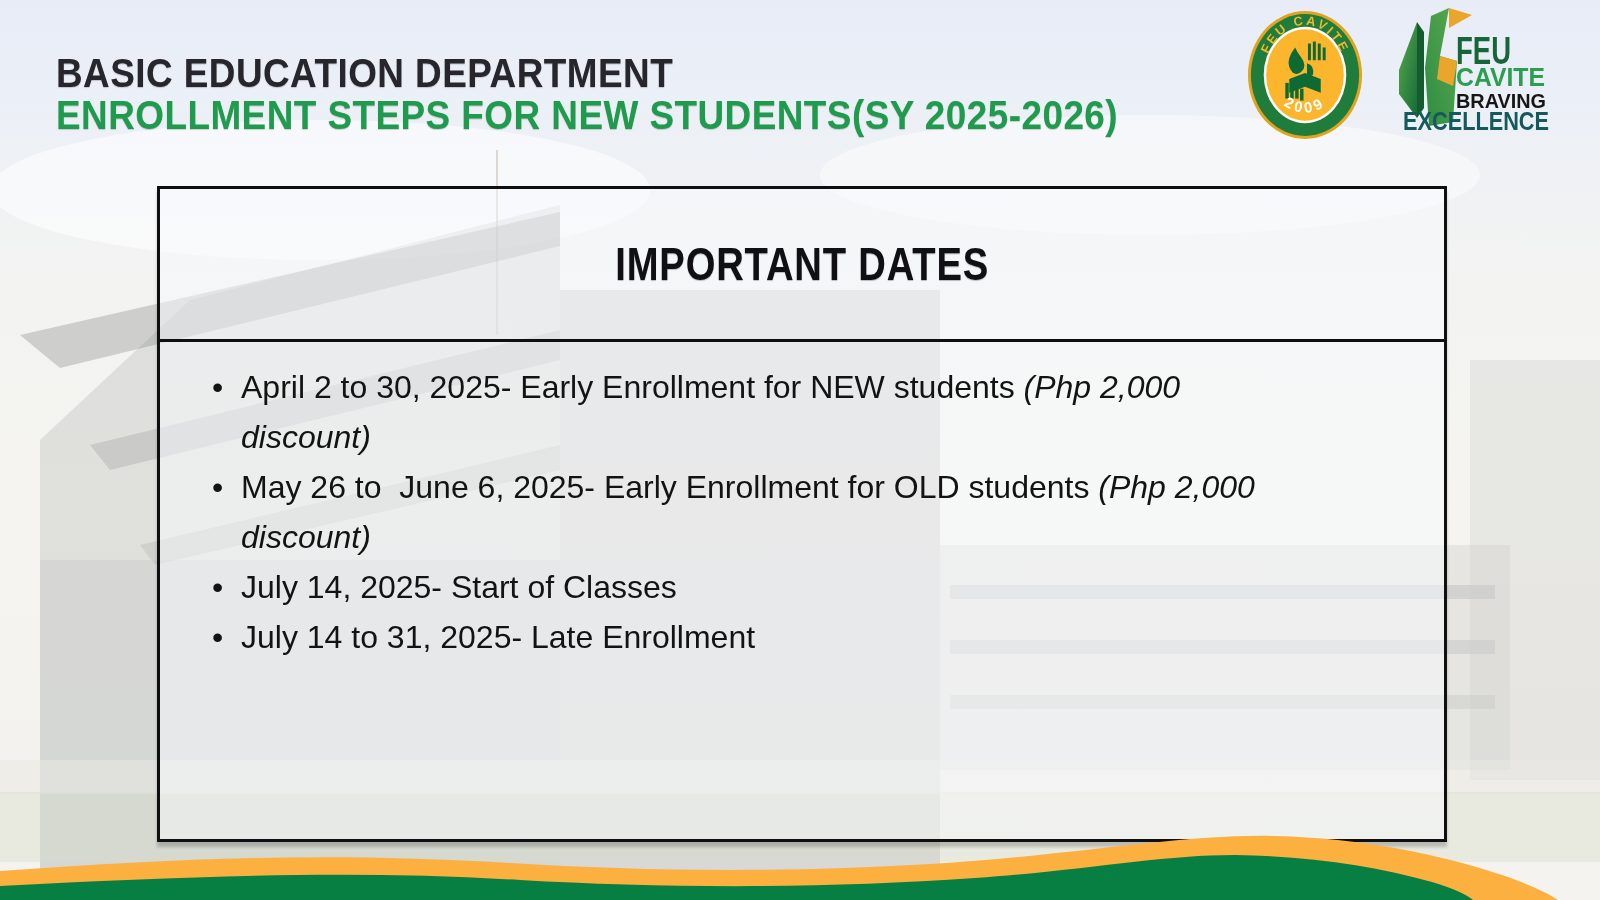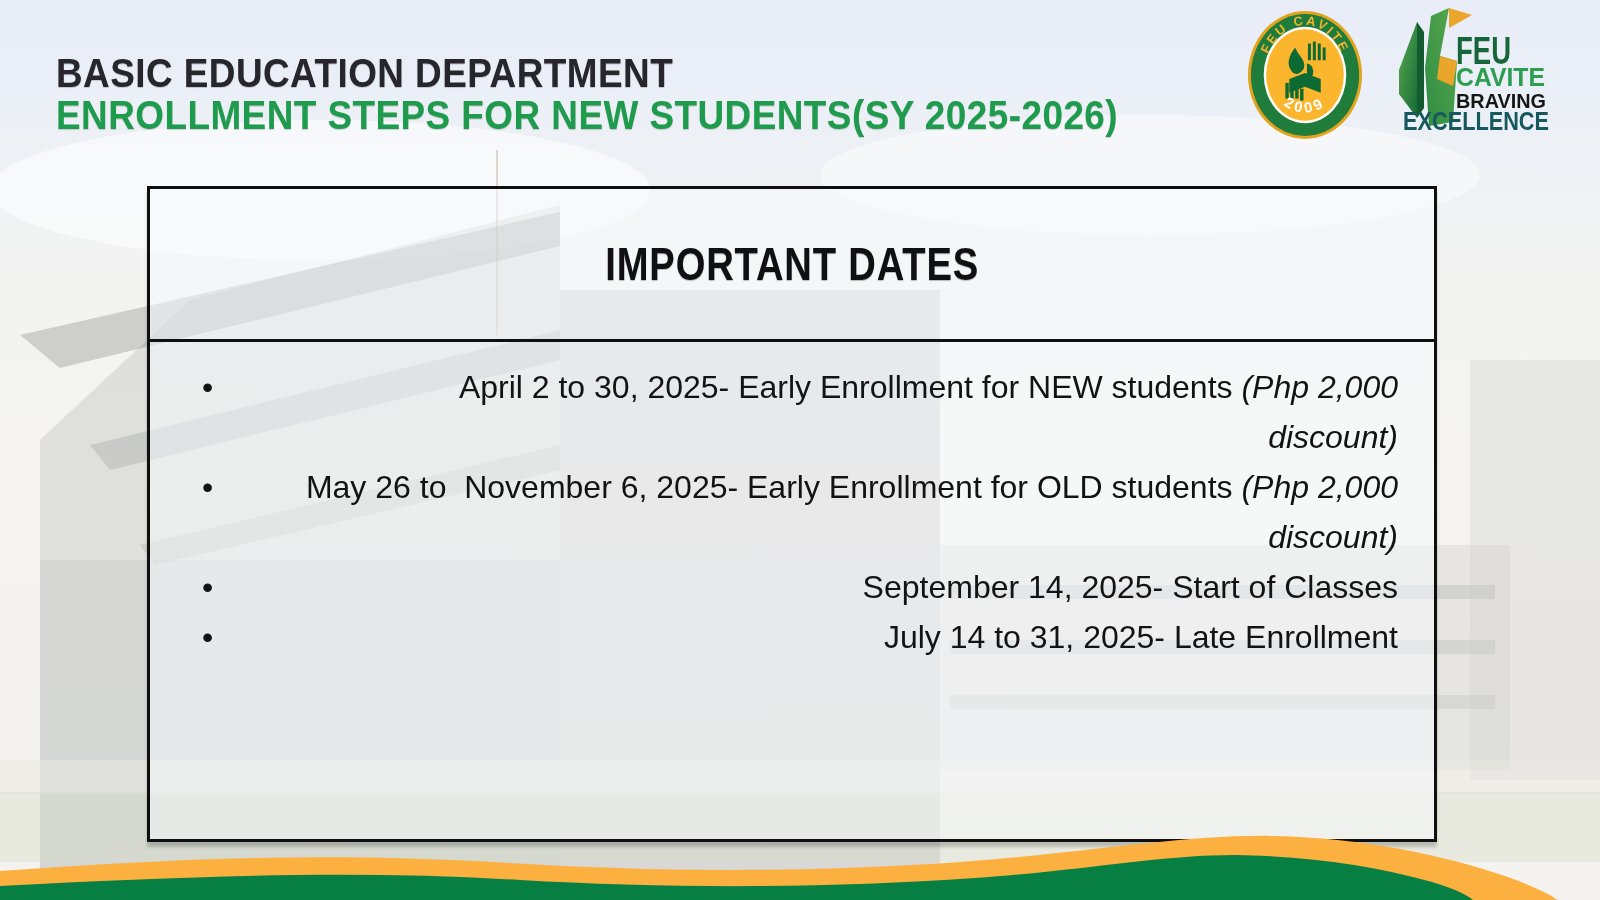--- a/index.html
+++ b/index.html
@@ -11,21 +11,21 @@
   }
   .bg-photo{position:absolute;left:0;top:0;width:1600px;height:900px;}
   .hdr{position:absolute;left:56px;white-space:nowrap;font-weight:800;
        font-size:41px;letter-spacing:.5px;transform:scaleX(.9);transform-origin:0 0;
        text-shadow:0 1px 1px rgba(0,0,0,.18);}
   .hdr-dept{top:50px;color:#26262c;}
   .hdr-title{top:92px;color:#1e9b4d;}
   .seal{position:absolute;left:1246px;top:8px;width:118px;height:134px;}
   .annlogo{position:absolute;left:1393px;top:6px;width:172px;height:126px;}
   .panel{
-    position:absolute;left:147px;top:186px;width:1290px;height:656px;
+    position:absolute;left:157px;top:186px;width:1290px;height:656px;
     border:3px solid #0f0f0f;box-sizing:border-box;
     background:rgba(247,249,253,.50);
     box-shadow:0 5px 3px rgba(0,0,0,.20);
   }
   .panel-head{
     height:153px;border-bottom:3px solid #0f0f0f;box-sizing:border-box;
     display:flex;align-items:center;justify-content:center;
   }
   .panel-title{
     font-weight:800;font-size:46px;color:#101014;letter-spacing:1px;
@@ -33,21 +33,21 @@
   }
   ul.datelist{margin:0;padding:20px 36px 0 0;list-style:none;}
   ul.datelist li{
     position:relative;padding-left:81px;
     font-size:32px;line-height:50px;color:#131313;
   }
   ul.datelist li::before{
     content:"\2022";position:absolute;left:52px;top:0;
     font-size:32px;line-height:50px;color:#131313;
   }
-  .line{white-space:pre-wrap;text-align:right;}
+  .line{white-space:pre-wrap;}
   .it{font-style:italic;}
   .waves{position:absolute;left:0;bottom:0;width:1600px;height:130px;}
 </style>
 </head>
 <body>
 
 <div class="slide">
 
   <svg class="bg-photo" viewBox="0 0 1600 900" aria-hidden="true">
     <ellipse cx="320" cy="190" rx="330" ry="70" fill="#ffffff" opacity="0.55"></ellipse>
@@ -130,25 +130,25 @@
   <div class="panel">
     <div class="panel-head">
       <div class="panel-title">IMPORTANT DATES</div>
     </div>
     <ul class="datelist">
         <li>
           <div class="line"><span>April 2 to 30, 2025- Early Enrollment for NEW students </span><span class="it">(Php 2,000</span></div>
           <div class="line"><span class="it">discount)</span></div>
         </li>
         <li>
-          <div class="line"><span>May 26 to  November 6, 2025- Early Enrollment for OLD students </span><span class="it">(Php 2,000</span></div>
+          <div class="line"><span>May 26 to  June 6, 2025- Early Enrollment for OLD students </span><span class="it">(Php 2,000</span></div>
           <div class="line"><span class="it">discount)</span></div>
         </li>
         <li>
-          <div class="line"><span>September 14, 2025- Start of Classes</span></div>
+          <div class="line"><span>July 14, 2025- Start of Classes</span></div>
         </li>
         <li>
           <div class="line"><span>July 14 to 31, 2025- Late Enrollment</span></div>
         </li>
       </ul>
   </div>
 
   <svg class="waves" viewBox="0 0 1600 130" preserveAspectRatio="none" aria-hidden="true">
     <path d="M0,101 C180,88 330,82 510,93 C640,101 780,103 930,94 C1080,85 1180,64 1275,66 C1360,68 1440,84 1505,106 C1530,115 1548,123 1558,130 L0,130 Z" fill="#fbb040"></path>
     <path d="M0,116 C200,106 350,100 520,110 C660,118 820,119 975,108 C1090,100 1160,85 1235,85 C1310,86 1375,96 1432,112 C1452,118 1466,124 1473,130 L0,130 Z" fill="#077f43"></path>

